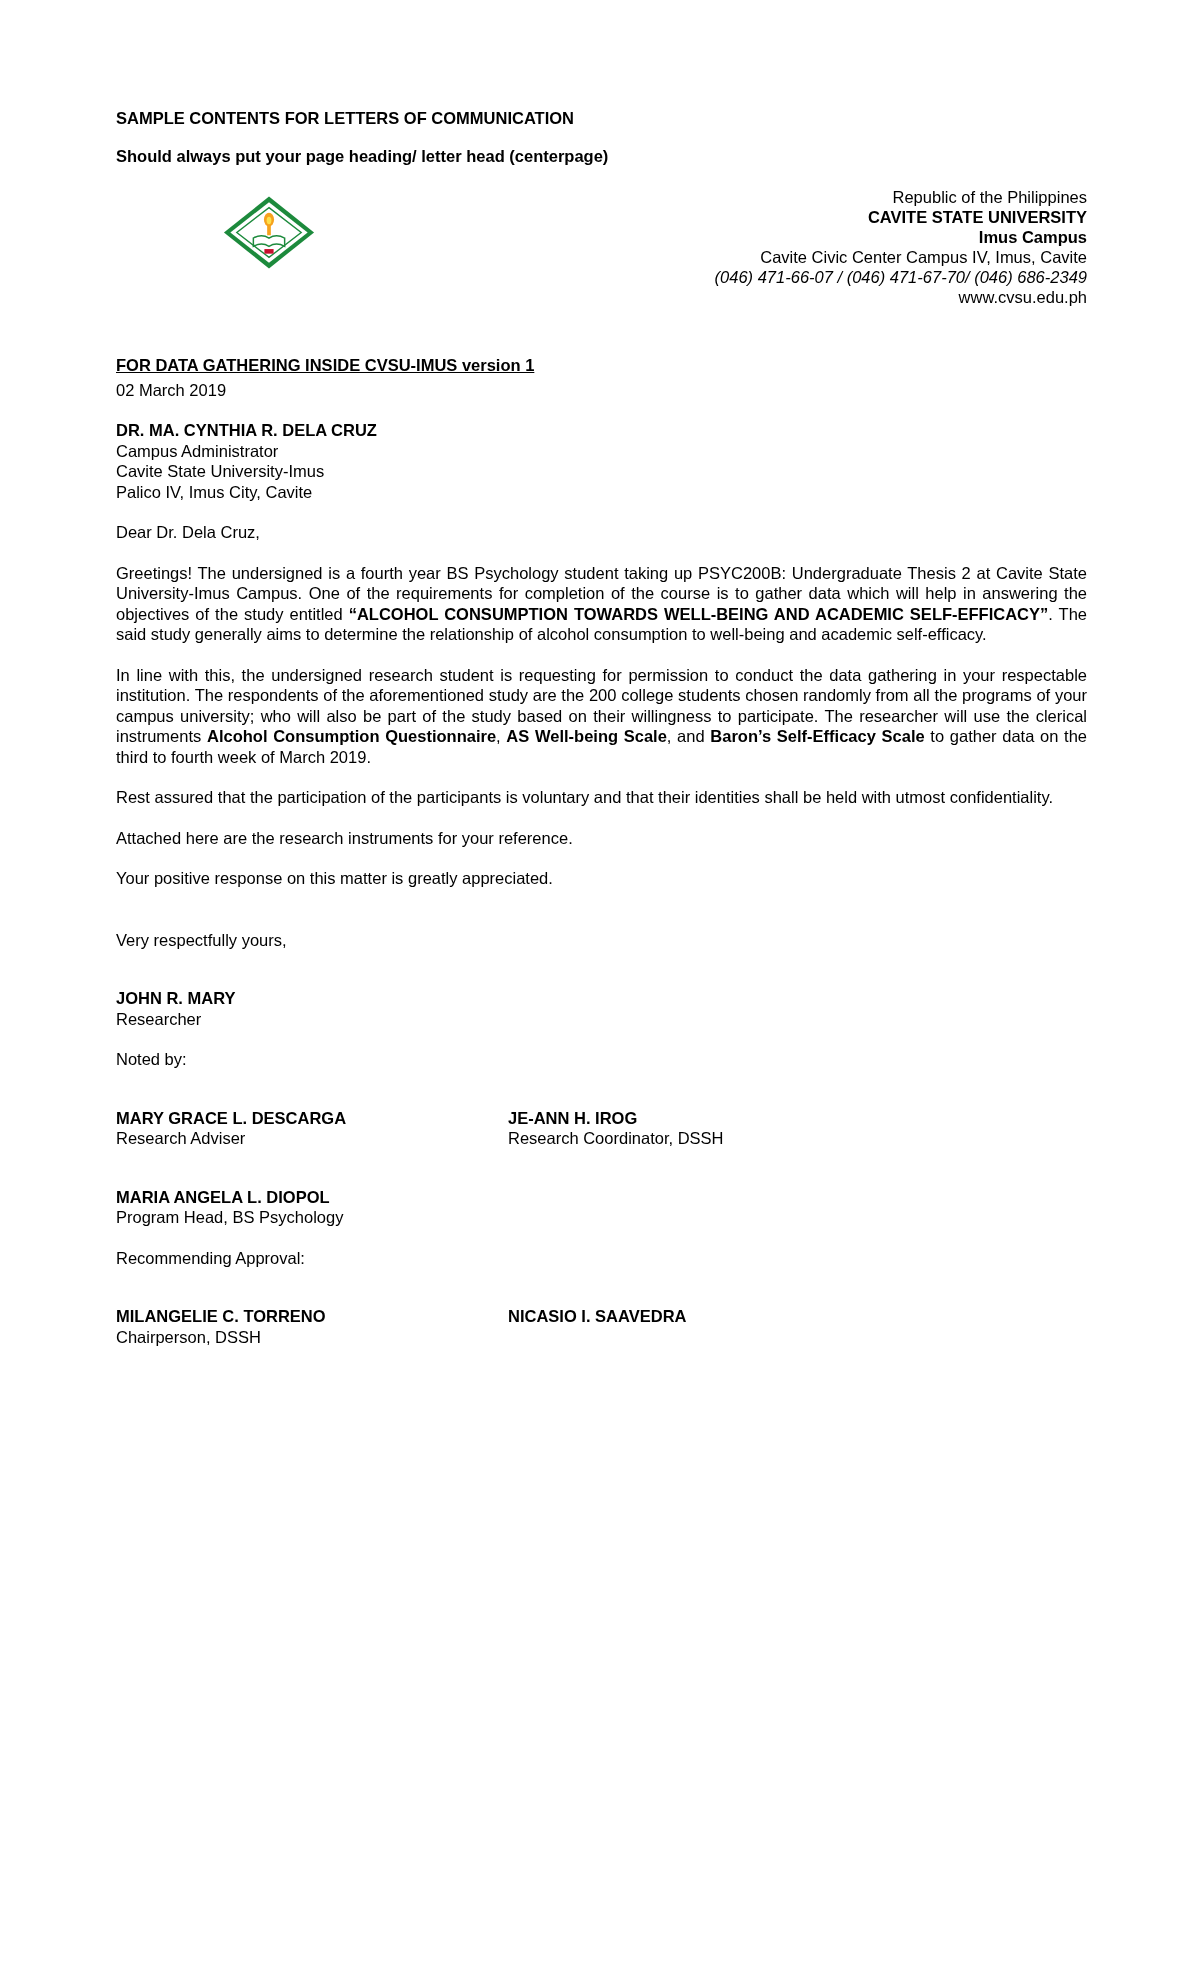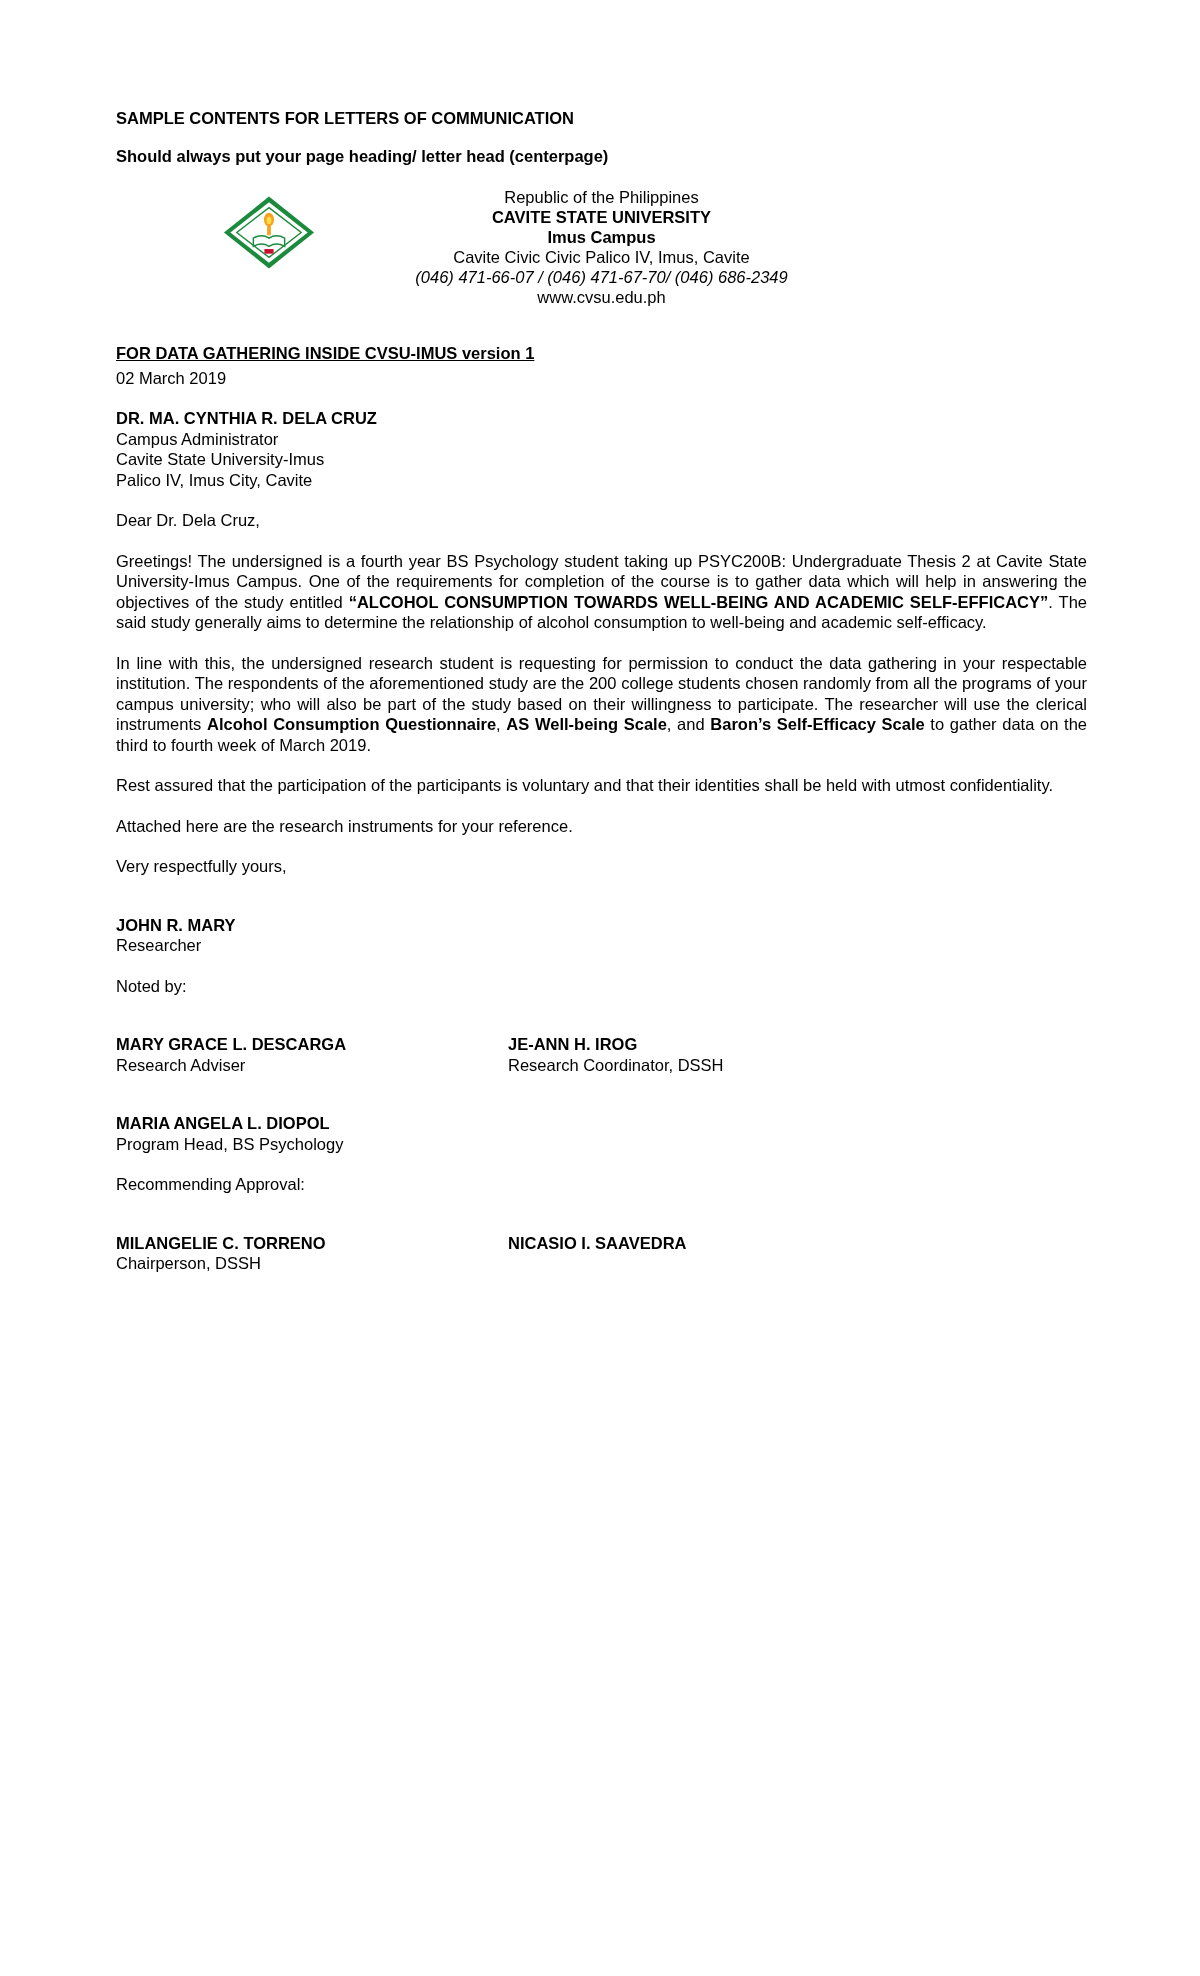--- a/index.html
+++ b/index.html
@@ -15,22 +15,22 @@
   .page { padding: 108px 113px 60px 116px; }
   .bold { font-weight: bold; }
   .italic { font-style: italic; }
   .justify { text-align: justify; }
 
   .doc-title { font-weight: bold; margin-bottom: 17px; }
   .doc-subtitle { font-weight: bold; margin-bottom: 21px; }
 
   .letterhead {
     position: relative;
-    text-align: center;
-    margin-bottom: 36px;
+    text-align: right;
+    margin-bottom: 48px;
   }
   .lh-line { line-height: 20px; }
   .seal {
     position: absolute;
     left: 107px;
     top: 8px;
     width: 92px;
     height: 75px;
   }
 
@@ -64,21 +64,21 @@
       <polygon points="50,13 85,40 50,67 15,40" fill="none" stroke="#1c8a3c" stroke-width="1.5"></polygon>
       <ellipse cx="50" cy="26" rx="5.5" ry="7.5" fill="#f6a21d"></ellipse>
       <ellipse cx="50" cy="27" rx="2.6" ry="4" fill="#fde04b"></ellipse>
       <rect x="48" y="32" width="4" height="11" fill="#f6a21d"></rect>
       <path d="M33 46 Q42 41 50 46 Q58 41 67 46 L67 55 Q58 50 50 55 Q42 50 33 55 Z" fill="#ffffff" stroke="#1c8a3c" stroke-width="1.6"></path>
       <rect x="45" y="58" width="10" height="5" fill="#c8102e"></rect>
     </svg>
     <div class="lh-line">Republic of the Philippines</div>
     <div class="lh-line bold">CAVITE STATE UNIVERSITY</div>
     <div class="lh-line bold">Imus Campus</div>
-    <div class="lh-line">Cavite Civic Civic Palico IV, Imus, Cavite</div>
+    <div class="lh-line">Cavite Civic Center Campus IV, Imus, Cavite</div>
     <div class="lh-line italic">(046) 471-66-07 / (046) 471-67-70/ (046) 686-2349</div>
     <div class="lh-line">www.cvsu.edu.ph</div>
   </div>
 
   <p class="letter-heading">FOR DATA GATHERING INSIDE CVSU-IMUS version 1</p>
 
   <p class="para">02 March 2019</p>
 
   <div class="block">
     <div class="bold">DR. MA. CYNTHIA R. DELA CRUZ</div>
@@ -90,20 +90,21 @@
   <p class="para">Dear Dr. Dela Cruz,</p>
 
   <p class="para justify"><span>Greetings! The undersigned is a fourth year BS Psychology student taking up PSYC200B: Undergraduate Thesis 2 at Cavite State University-Imus Campus. One of the requirements for completion of the course is to gather data which will help in answering the objectives of the study entitled </span><span class="bold">“ALCOHOL CONSUMPTION TOWARDS WELL-BEING AND ACADEMIC SELF-EFFICACY”</span><span>. The said study generally aims to determine the relationship of alcohol consumption to well-being and academic self-efficacy.</span></p>
 
   <p class="para justify"><span>In line with this, the undersigned research student is requesting for permission to conduct the data gathering in your respectable institution. The respondents of the aforementioned study are the 200 college students chosen randomly from all the programs of your campus university; who will also be part of the study based on their willingness to participate. The researcher will use the clerical instruments </span><span class="bold">Alcohol Consumption Questionnaire</span><span>, </span><span class="bold">AS Well-being Scale</span><span>, and </span><span class="bold">Baron’s Self-Efficacy Scale</span><span> to gather data on the third to fourth week of March 2019.</span></p>
 
   <p class="para justify">Rest assured that the participation of the participants is voluntary and that their identities shall be held with utmost confidentiality.</p>
 
   <p class="para">Attached here are the research instruments for your reference.</p>
 
+  <p class="para gap-large">Your positive response on this matter is greatly appreciated.</p>
 
   <p class="gap-sig">Very respectfully yours,</p>
 
   <div class="block">
     <div class="bold">JOHN R. MARY</div>
     <div>Researcher</div>
   </div>
 
   <p class="gap-sig">Noted by:</p>
 

